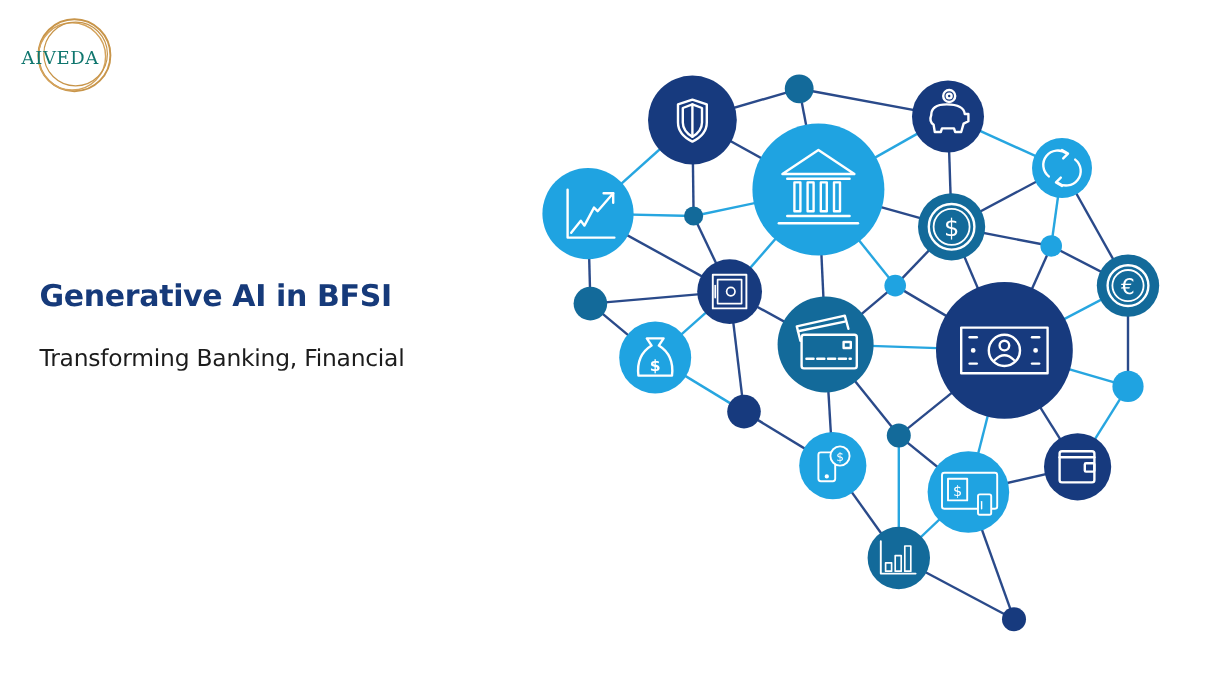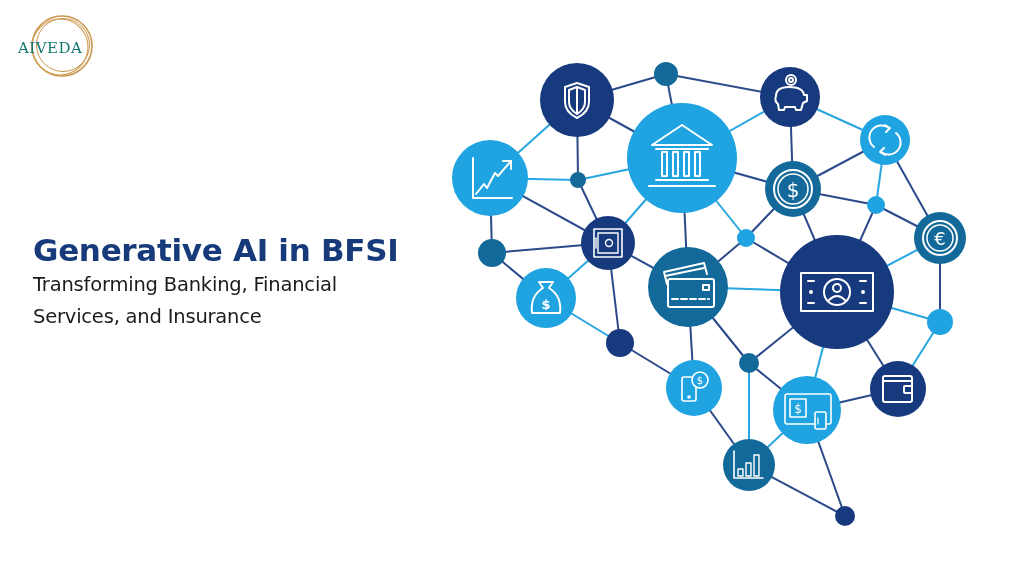--- a/index.html
+++ b/index.html
@@ -1,39 +1,38 @@
 <!DOCTYPE html>
 <html><head>
 <meta charset="utf-8">
 <style>
   html, body { margin:0; padding:0; }
   body { width:1024px; height:576px; background:#ffffff; position:relative; overflow:hidden; font-family:"DejaVu Sans", sans-serif; }
   .logo { position:absolute; left:12px; top:10px; width:84px; height:70px; }
   .logo svg { position:absolute; left:0; top:0; }
   .logo-text { position:absolute; left:6px; top:29px; font-family:"DejaVu Serif", serif; font-size:15px; letter-spacing:0.5px; color:#0f766e; }
-  .title { position:absolute; left:33px; top:232px; font-family:"DejaVu Sans", sans-serif; font-weight:bold; font-size:31px; color:#163a7a; white-space:nowrap; letter-spacing:-0.3px; }
-  .subtitle { position:absolute; left:33px; top:269px; width:400px; font-family:"DejaVu Sans", sans-serif; font-size:19.5px; line-height:32px; color:#1c1c1c; letter-spacing:-0.2px; }
+  .title { position:absolute; left:33px; top:232px; font-family:"DejaVu Sans", sans-serif; font-weight:bold; font-size:25px; color:#163a7a; white-space:nowrap; letter-spacing:-0.3px; }
+  .subtitle { position:absolute; left:33px; top:283px; width:400px; font-family:"DejaVu Sans", sans-serif; font-size:19.5px; line-height:32px; color:#1c1c1c; letter-spacing:-0.2px; }
   .network { position:absolute; left:0; top:0; }
 </style>
 </head>
 <body>
 
 <div class="logo">
   <svg width="84" height="72" viewBox="0 0 84 72">
     <circle cx="50" cy="36" r="30" fill="none" stroke="#c8954a" stroke-width="1.6"></circle>
     <circle cx="48" cy="37" r="28" fill="none" stroke="#d4a35c" stroke-width="1.2"></circle>
     <circle cx="51" cy="35" r="26.5" fill="none" stroke="#c8954a" stroke-width="1"></circle>
   </svg>
   <span class="logo-text">AIVEDA</span>
 </div>
 
 <div class="title">Generative AI in BFSI</div>
 <div class="subtitle">
   <div>Transforming Banking, Financial</div>
-  <div>Services, and Insurance</div>
 </div>
 
 <svg class="network" width="1024" height="576" viewBox="0 0 1024 576">
   <g stroke-width="2" fill="none">
     <line x1="577" y1="100" x2="666" y2="74" stroke="#2a4a8a"></line>
     <line x1="666" y1="74" x2="790" y2="97" stroke="#2a4a8a"></line>
     <line x1="666" y1="74" x2="682" y2="158" stroke="#2a4a8a"></line>
     <line x1="577" y1="100" x2="490" y2="178" stroke="#27a6e0"></line>
     <line x1="577" y1="100" x2="682" y2="158" stroke="#2a4a8a"></line>
     <line x1="577" y1="100" x2="578" y2="180" stroke="#2a4a8a"></line>

